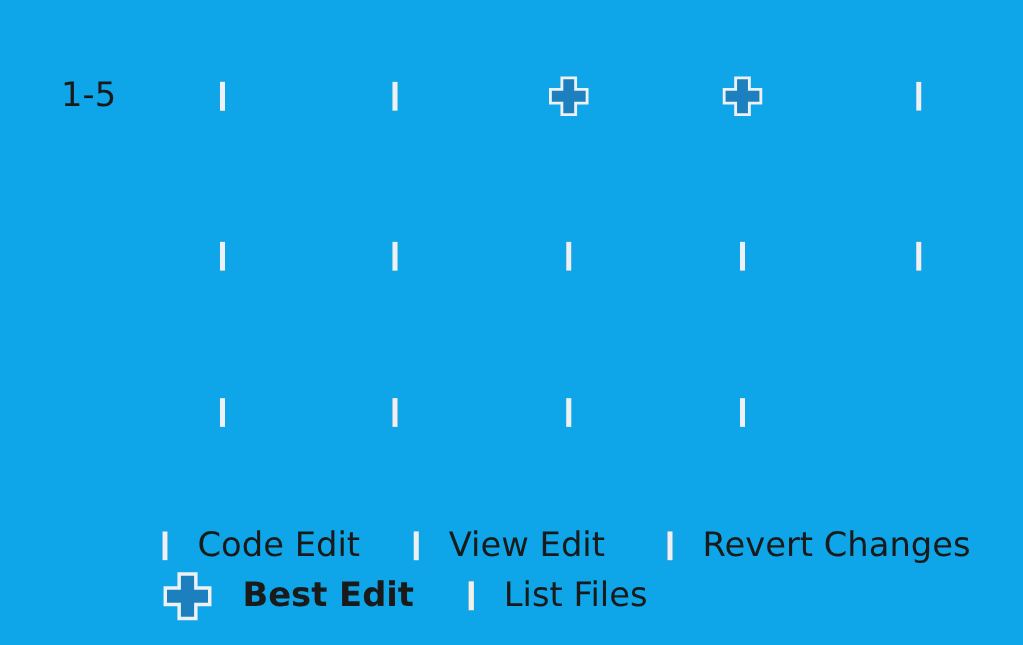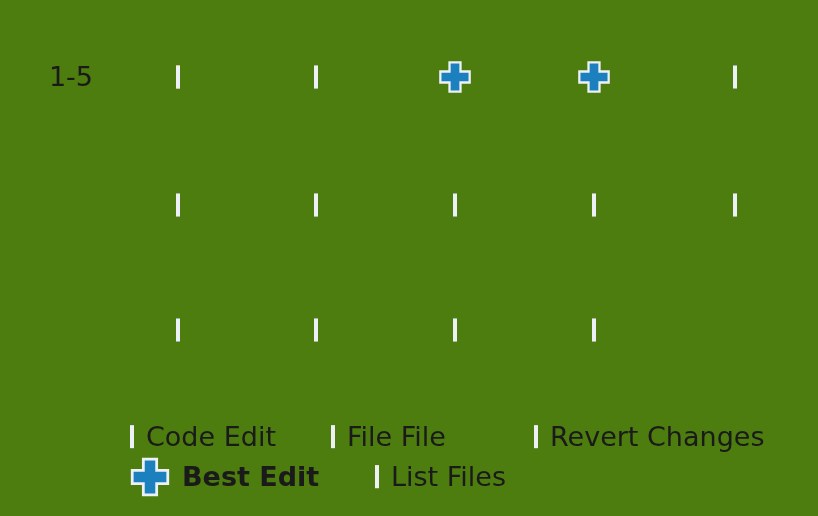--- a/index.html
+++ b/index.html
@@ -1,19 +1,19 @@
 <!DOCTYPE html>
 <html><head>
 <meta charset="utf-8">
 <style>
   html,body{margin:0;padding:0;background:#fff;}
   .figure{
     position:relative;
     width:818px;height:516px;
-    background:#4d7c0f;
+    background:#0ea5e9;
     font-family:"DejaVu Sans","Liberation Sans",sans-serif;
     color:#1a1a1a;
     overflow:hidden;
   }
   .row-label{
     position:absolute;
     left:0;width:93px;
     height:36px;line-height:36px;
     text-align:right;
     font-size:27px;
@@ -30,21 +30,21 @@
   }
   .sq{
     box-sizing:content-box;
     border:2px solid #edf1f5;
   }
   .legend-item{
     position:absolute;
     transform:translateY(-50%);
     display:flex;
     align-items:center;
-    gap:12px;
+    gap:24px;
     white-space:nowrap;
   }
   .legend-label{
     font-size:27px;
     color:#1a1a1a;
     line-height:1.1;
   }
   svg{display:block;}
 </style>
 </head>
@@ -76,21 +76,21 @@
       <span class="marker" style="left: 455px; top: 330px;"><span class="sq" style="width: 24px; height: 24px; background: rgb(58, 182, 172);"></span></span>
       <span class="marker" style="left: 594px; top: 330px;"><span class="sq" style="width: 24px; height: 24px; background: rgb(122, 130, 139);"></span></span>
     </div>
   <div id="legend">
       <div class="legend-item" style="left: 130px; top: 437px;">
         <span><span class="sq" style="width: 31px; height: 31px; background: rgb(28, 128, 190);"></span></span>
         <span class="legend-label">Code Edit</span>
       </div>
       <div class="legend-item" style="left: 331px; top: 437px;">
         <span><span class="sq" style="width: 31px; height: 31px; background: rgb(58, 182, 172);"></span></span>
-        <span class="legend-label">File File</span>
+        <span class="legend-label">View Edit</span>
       </div>
       <div class="legend-item" style="left: 517px; top: 437px; margin-left: 17px;">
         <span><span class="sq" style="width: 31px; height: 31px; background: rgb(122, 130, 139);"></span></span>
         <span class="legend-label">Revert Changes</span>
       </div>
       <div class="legend-item" style="left: 130px; top: 477px; font-weight: bold;">
         <span>
           <svg width="40" height="40" viewBox="0 0 36 36">
             <path d="M12 2 H24 V12 H34 V24 H24 V34 H12 V24 H2 V12 H12 Z" fill="#1C80BE" stroke="#EDF1F5" stroke-width="2.5"></path>
           </svg>

